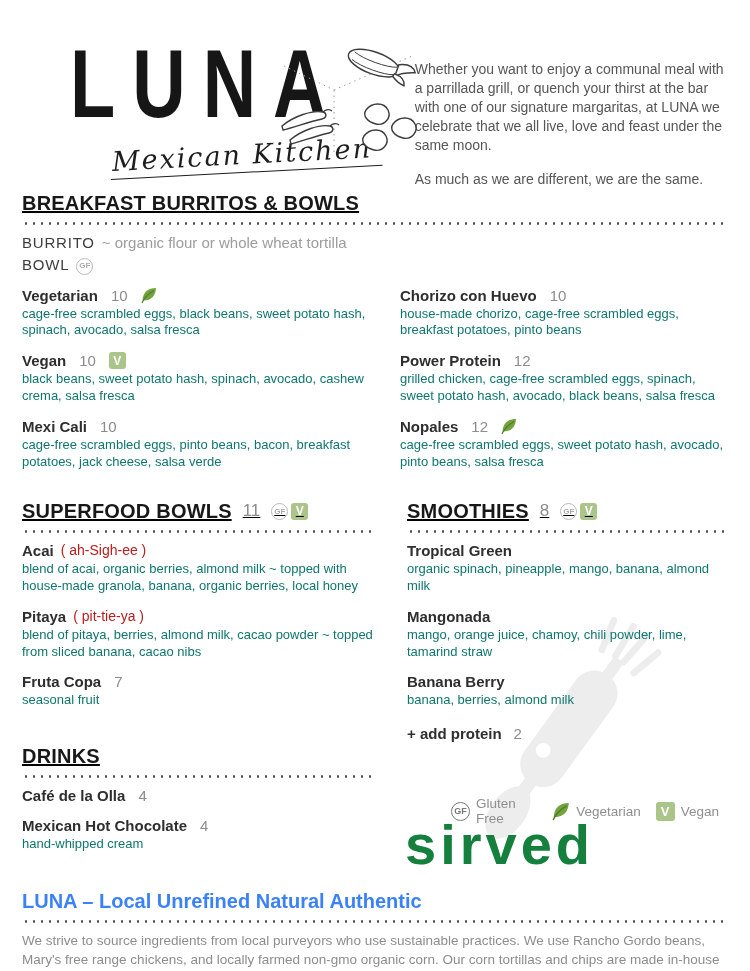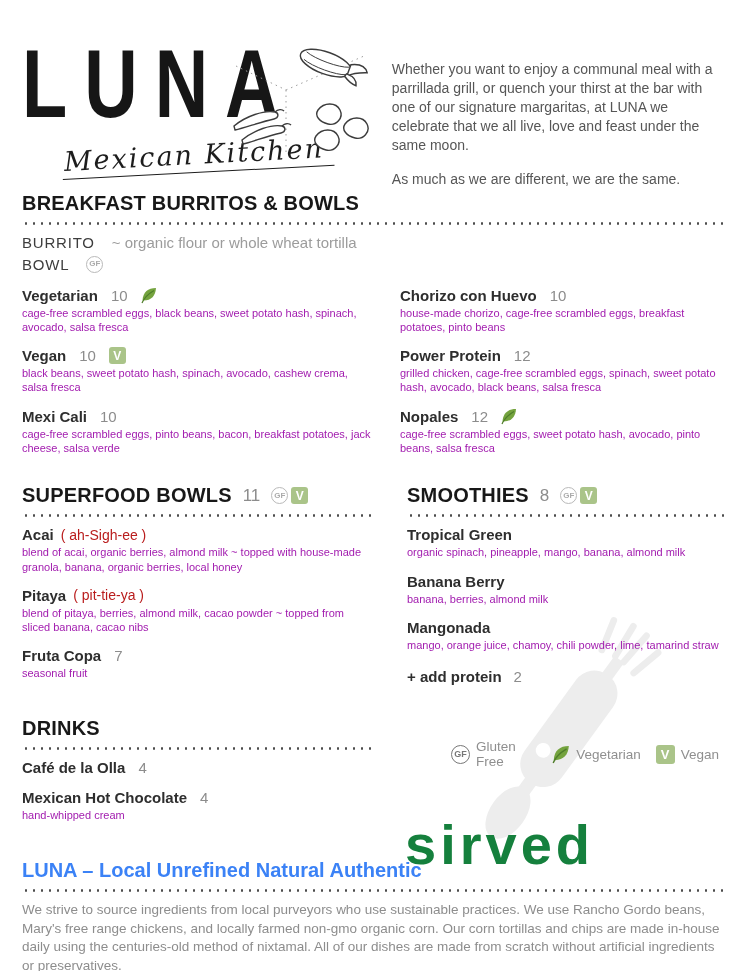--- a/index.html
+++ b/index.html
@@ -9,21 +9,21 @@
     width: 750px; height: 971px;
     background: #fff;
     font-family: "Liberation Sans", sans-serif;
     overflow: hidden;
     margin: 0 auto;
   }
   .content { position: relative; z-index: 1; padding: 22px 22px 0; }
 
   
   .header { position: relative; display: flex; height: 170px; }
-  .logo { position: relative; width: 385px; }
+  .logo { position: relative; width: 385px; margin-left: 48px; }
   .logo-word {
     display: inline-block;
     font-size: 74px; font-weight: 900; color: #161616;
     letter-spacing: 17px; line-height: 1;
     transform: scaleY(1.3); transform-origin: top left;
     margin-top: 14px;
   }
   .logo-tagline {
     margin: 36px 0 0 40px;
     font-family: "DejaVu Serif", serif;
@@ -40,21 +40,21 @@
     font-size: 14px; line-height: 1.36; color: #565656;
   }
   .intro p + p { margin-top: 15px; }
 
   
   .dotted {
     height: 3px; margin: 7px 0 9px;
     background-image: radial-gradient(circle, #4c4c4c 1.05px, transparent 1.3px);
     background-size: 8px 3px; background-repeat: repeat-x; background-position: 0 50%;
   }
-  .sec-head { display: flex; align-items: center; gap: 11px; }
+  .sec-head { display: flex; align-items: center; gap: 11px; text-decoration: underline; }
   .sec-title { font-size: 20px; font-weight: 800; color: #181818; letter-spacing: 0.2px; }
   .sec-price { font-size: 17px; color: #8c8c8c; }
 
   .badge-gf {
     display: inline-flex; align-items: center; justify-content: center;
     width: 17px; height: 17px; border-radius: 50%;
     border: 1.6px solid #b9b9b9; color: #ababab;
     font-size: 8px; font-weight: 700; letter-spacing: 0;
     flex: none;
   }
@@ -63,30 +63,30 @@
     display: inline-flex; align-items: center; justify-content: center;
     width: 17px; height: 17px; border-radius: 3px;
     background: #aac489; color: #fff;
     font-size: 12px; font-weight: 700; flex: none;
   }
   .badge-v.lg { width: 19px; height: 19px; font-size: 13px; }
   .sec-badges { display: inline-flex; gap: 3px; align-items: center; }
   .leaf-icon { flex: none; display: inline-block; }
 
   
-  .bb-line { font-size: 15px; color: #9c9c9c; line-height: 1.25; display: flex; align-items: flex-start; gap: 17px; }
+  .bb-line { font-size: 15px; color: #9c9c9c; line-height: 1.25; display: flex; align-items: flex-end; gap: 7px; }
   .bb-label { color: #3d3d3d; letter-spacing: 0.8px; }
   .grid2 { display: grid; grid-template-columns: 352px 1fr; column-gap: 26px; }
   .menu-items { margin-top: 12px; }
   .menu-item { margin-bottom: 13px; }
   .mi-head { display: flex; align-items: center; gap: 13px; }
   .mi-name { font-size: 15px; font-weight: 700; color: #2e2e2e; }
   .mi-pron { font-size: 14px; color: #b91c1c; margin-left: -6px; }
   .mi-price { font-size: 15px; color: #8c8c8c; }
-  .mi-desc { font-size: 11px; color: #a21caf; line-height: 1.3; margin-top: 2px; }
+  .mi-desc { font-size: 13px; color: #0f766e; line-height: 1.3; margin-top: 2px; }
 
   .mid-grid { display: grid; grid-template-columns: 352px 1fr; column-gap: 33px; margin-top: 16px; }
   .addon-line { display: flex; align-items: center; gap: 12px; margin-top: 16px; }
   .addon-label { font-size: 15px; font-weight: 700; color: #2e2e2e; }
 
   .drinks-sec { margin-top: 36px; }
 
   .legend {
     display: flex; align-items: center; gap: 6px;
     margin: 54px 0 0 44px;
@@ -310,29 +310,29 @@
           <div class="dotted"></div>
 
           <div class="menu-item">
             <div class="mi-head">
                 <span class="mi-name">Tropical Green</span>
               </div>
             <div class="mi-desc">organic spinach, pineapple, mango, banana, almond milk</div>
           </div>
           <div class="menu-item">
             <div class="mi-head">
+                <span class="mi-name">Mangonada</span>
+              </div>
+            <div class="mi-desc">mango, orange juice, chamoy, chili powder, lime, tamarind straw</div>
+          </div>
+          <div class="menu-item">
+            <div class="mi-head">
                 <span class="mi-name">Banana Berry</span>
               </div>
             <div class="mi-desc">banana, berries, almond milk</div>
-          </div>
-          <div class="menu-item">
-            <div class="mi-head">
-                <span class="mi-name">Mangonada</span>
-              </div>
-            <div class="mi-desc">mango, orange juice, chamoy, chili powder, lime, tamarind straw</div>
           </div>
           <div class="addon-line">
             <span class="addon-label">+  add protein</span>
             <span class="mi-price">2</span>
           </div>
         </div>
 
         <div class="legend">
           <span class="badge-gf dark">GF</span>
           <span class="lbl">Gluten Free</span>

